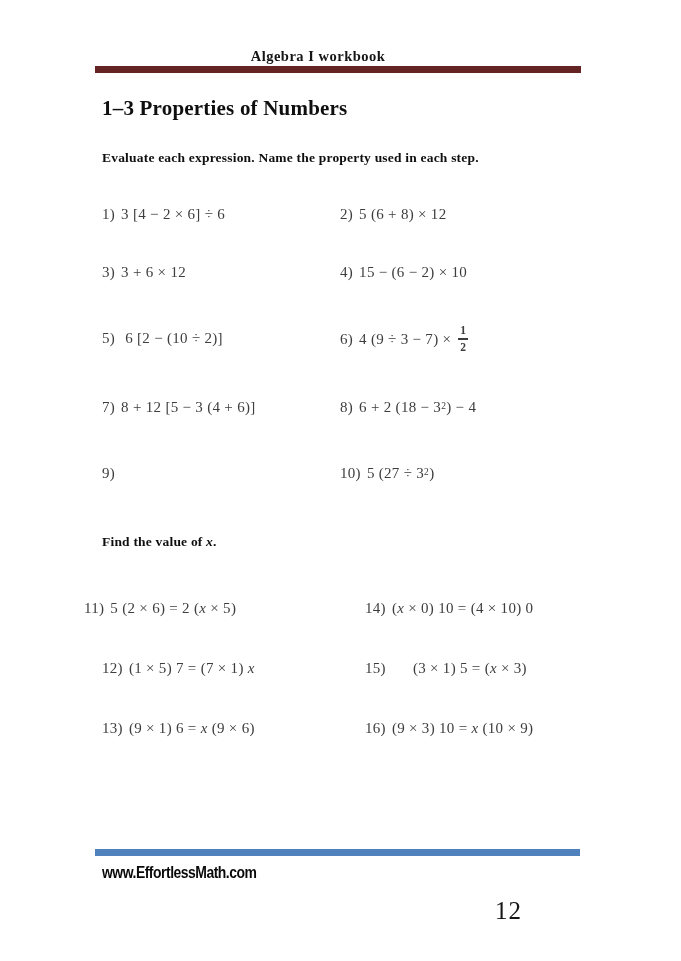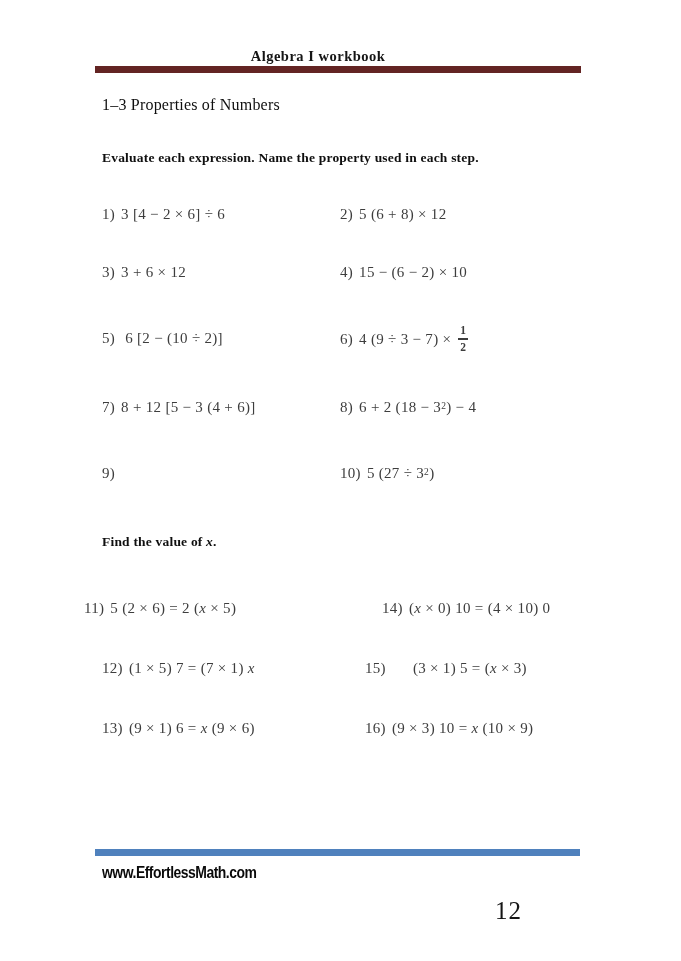--- a/index.html
+++ b/index.html
@@ -9,21 +9,21 @@
   }
   .header-title {
     position:absolute; top:48px; left:0; right:0; text-align:center;
     font-weight:700; font-size:14.5px; letter-spacing:0.5px; color:#151515;
   }
   .header-rule {
     position:absolute; left:95px; top:66px; width:486px; height:7px;
   }
   .section-title {
     position:absolute; left:102px; top:96px;
-    font-weight:400; font-size:16px; color:#0f0f0f; letter-spacing:0.2px;
+    font-weight:700; font-size:21px; color:#0f0f0f; letter-spacing:0.2px;
   }
   .instruction {
     position:absolute; left:102px; top:150px;
     font-weight:700; font-size:13.5px; color:#0f0f0f; letter-spacing:0.2px;
   }
   .instruction .mvar { font-style:italic; }
   .problem {
     position:absolute; display:flex; align-items:center; height:22px;
     font-size:15px; color:#3d3d3d; letter-spacing:0.3px; white-space:pre;
   }
@@ -72,21 +72,21 @@
   <div class="problem" style="left:102px; top:396px;"><span class="plabel">7)</span><span class="pbody">8 + 12 [5 − 3 (4 + 6)]</span></div>
   <div class="problem" style="left:340px; top:396px;"><span class="plabel">8)</span><span class="pbody">6 + 2 (18 − 3<sup>2</sup>) − 4</span></div>
   <div class="problem tall" style="left:102px; top:451px;"><span class="plabel">9)</span></div>
   <div class="problem" style="left:340px; top:462px;"><span class="plabel">10)</span><span class="pbody">5 (27 ÷ 3<sup>2</sup>)</span></div>
 
   <div class="instruction" style="top:534px;">
     <span>Find the value of </span><span class="mvar">x</span><span>.</span>
   </div>
 
   <div class="problem" style="left:84px; top:597px;"><span class="plabel">11)</span><span class="pbody">5 (2 × 6) = 2 (<span class="mvar">x</span> × 5)</span></div>
-  <div class="problem" style="left:365px; top:597px;margin-left:17px;"><span class="plabel">14)</span><span class="pbody">(<span class="mvar">x</span> × 0) 10 = (4 × 10) 0</span></div>
+  <div class="problem" style="left:365px; top:597px;"><span class="plabel">14)</span><span class="pbody">(<span class="mvar">x</span> × 0) 10 = (4 × 10) 0</span></div>
   <div class="problem" style="left:102px; top:657px;"><span class="plabel">12)</span><span class="pbody">(1 × 5) 7 = (7 × 1) <span class="mvar">x</span></span></div>
   <div class="problem" style="left:365px; top:657px;gap:21px;"><span class="plabel">15)</span><span class="pbody">(3 × 1) 5 = (<span class="mvar">x</span> × 3)</span></div>
   <div class="problem" style="left:102px; top:717px;"><span class="plabel">13)</span><span class="pbody">(9 × 1) 6 = <span class="mvar">x</span> (9 × 6)</span></div>
   <div class="problem" style="left:365px; top:717px;"><span class="plabel">16)</span><span class="pbody">(9 × 3) 10 = <span class="mvar">x</span> (10 × 9)</span></div>
 
   <div class="footer-rule" style="background: rgb(79, 129, 189);"></div>
   <div class="footer-url">www.EffortlessMath.com</div>
   <div class="page-number">12</div>
 
 </main>

